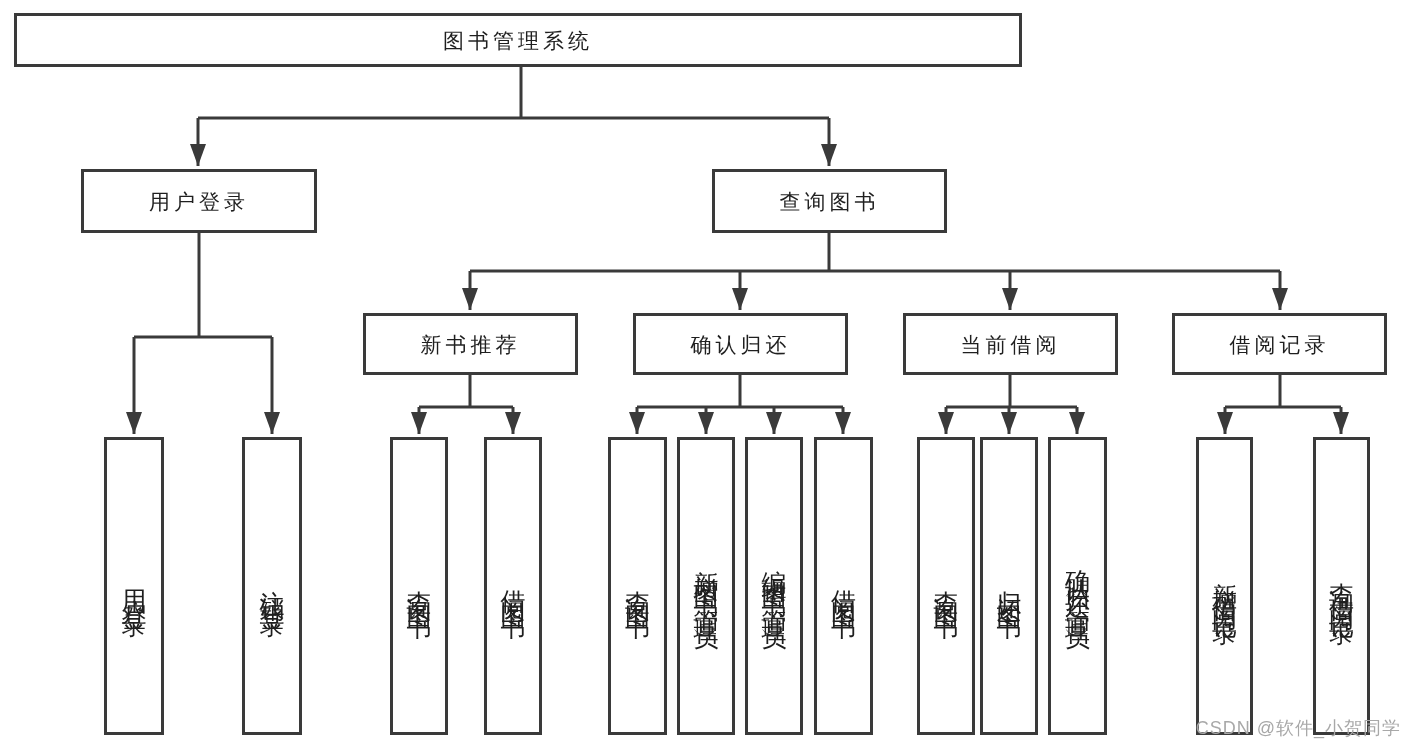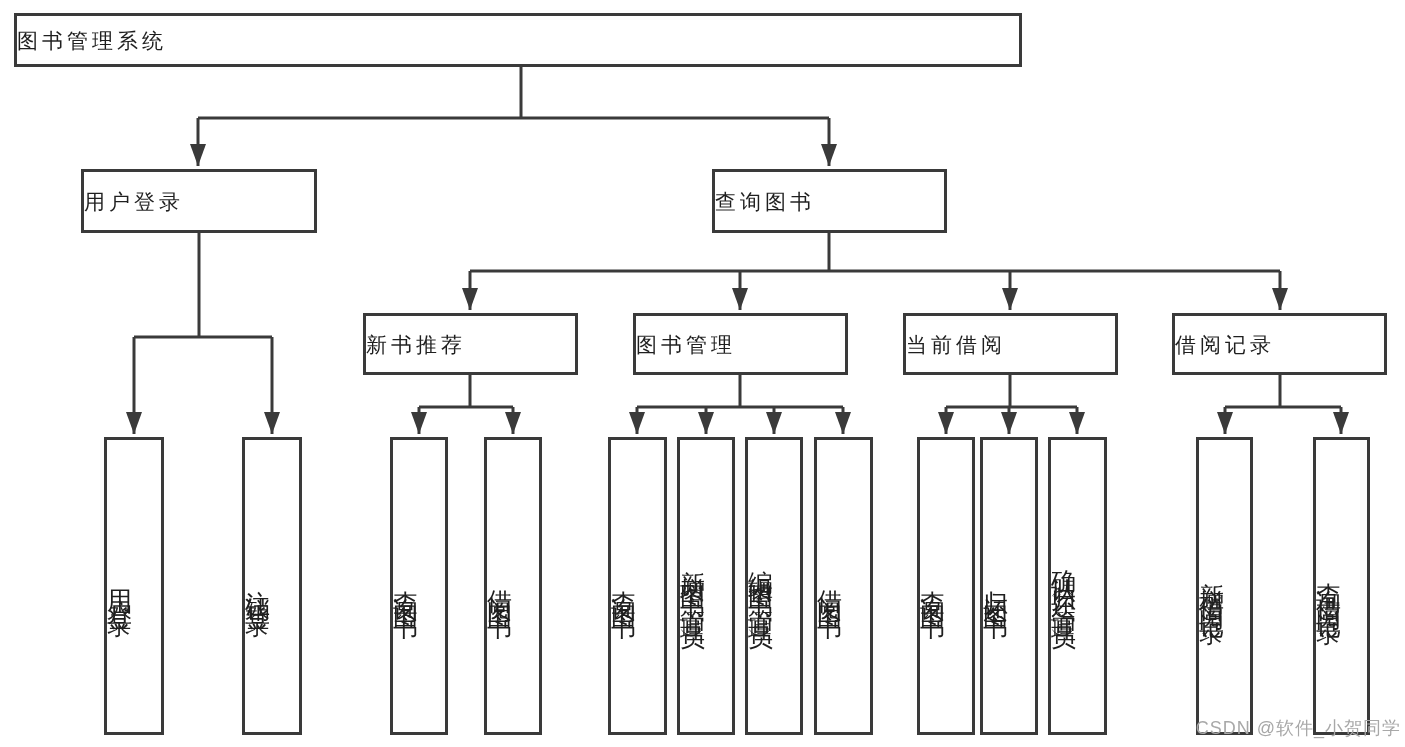--- a/index.html
+++ b/index.html
@@ -7,21 +7,21 @@
     --text:#1f1f1f;
     --wm:#a8a8a8;
     --bg:#ffffff;
   }
   html,body{margin:0;padding:0;background:var(--bg);}
   body{font-family:"Liberation Sans","DejaVu Sans",sans-serif;color:var(--text);}
   .stage{position:relative;width:1405px;height:747px;background:var(--bg);overflow:hidden;}
   .wires{position:absolute;left:0;top:0;z-index:1;}
   .node{
     position:absolute;box-sizing:border-box;background:var(--bg);
-    border:3px solid var(--line);display:flex;align-items:center;
+    border:3px solid var(--line);display:flex;align-items:center;justify-content:center;
     z-index:2;
   }
   .h-node span{font-size:21px;letter-spacing:4px;white-space:nowrap;line-height:1;}
   .v-node span{
     writing-mode:vertical-rl;font-size:25px;letter-spacing:8px;line-height:1;
     white-space:nowrap;
   }
   .watermark{
     position:absolute;right:4px;top:716px;z-index:5;
     font-size:18px;letter-spacing:1px;color:var(--wm);white-space:nowrap;
@@ -83,21 +83,21 @@
     <span>用户登录</span>
   </div>
   <div class="node h-node" style="left:712px;top:169px;width:235px;height:64px;">
     <span>查询图书</span>
   </div>
 
   <div class="node h-node" style="left:363px;top:313px;width:215px;height:62px;">
     <span>新书推荐</span>
   </div>
   <div class="node h-node" style="left:633px;top:313px;width:215px;height:62px;">
-    <span>图书管理</span>
+    <span>确认归还</span>
   </div>
   <div class="node h-node" style="left:903px;top:313px;width:215px;height:62px;">
     <span>当前借阅</span>
   </div>
   <div class="node h-node" style="left:1172px;top:313px;width:215px;height:62px;">
     <span>借阅记录</span>
   </div>
 
   <div class="node v-node" style="left:104px;top:437px;width:60px;height:298px;">
     <span>用户登录</span>

